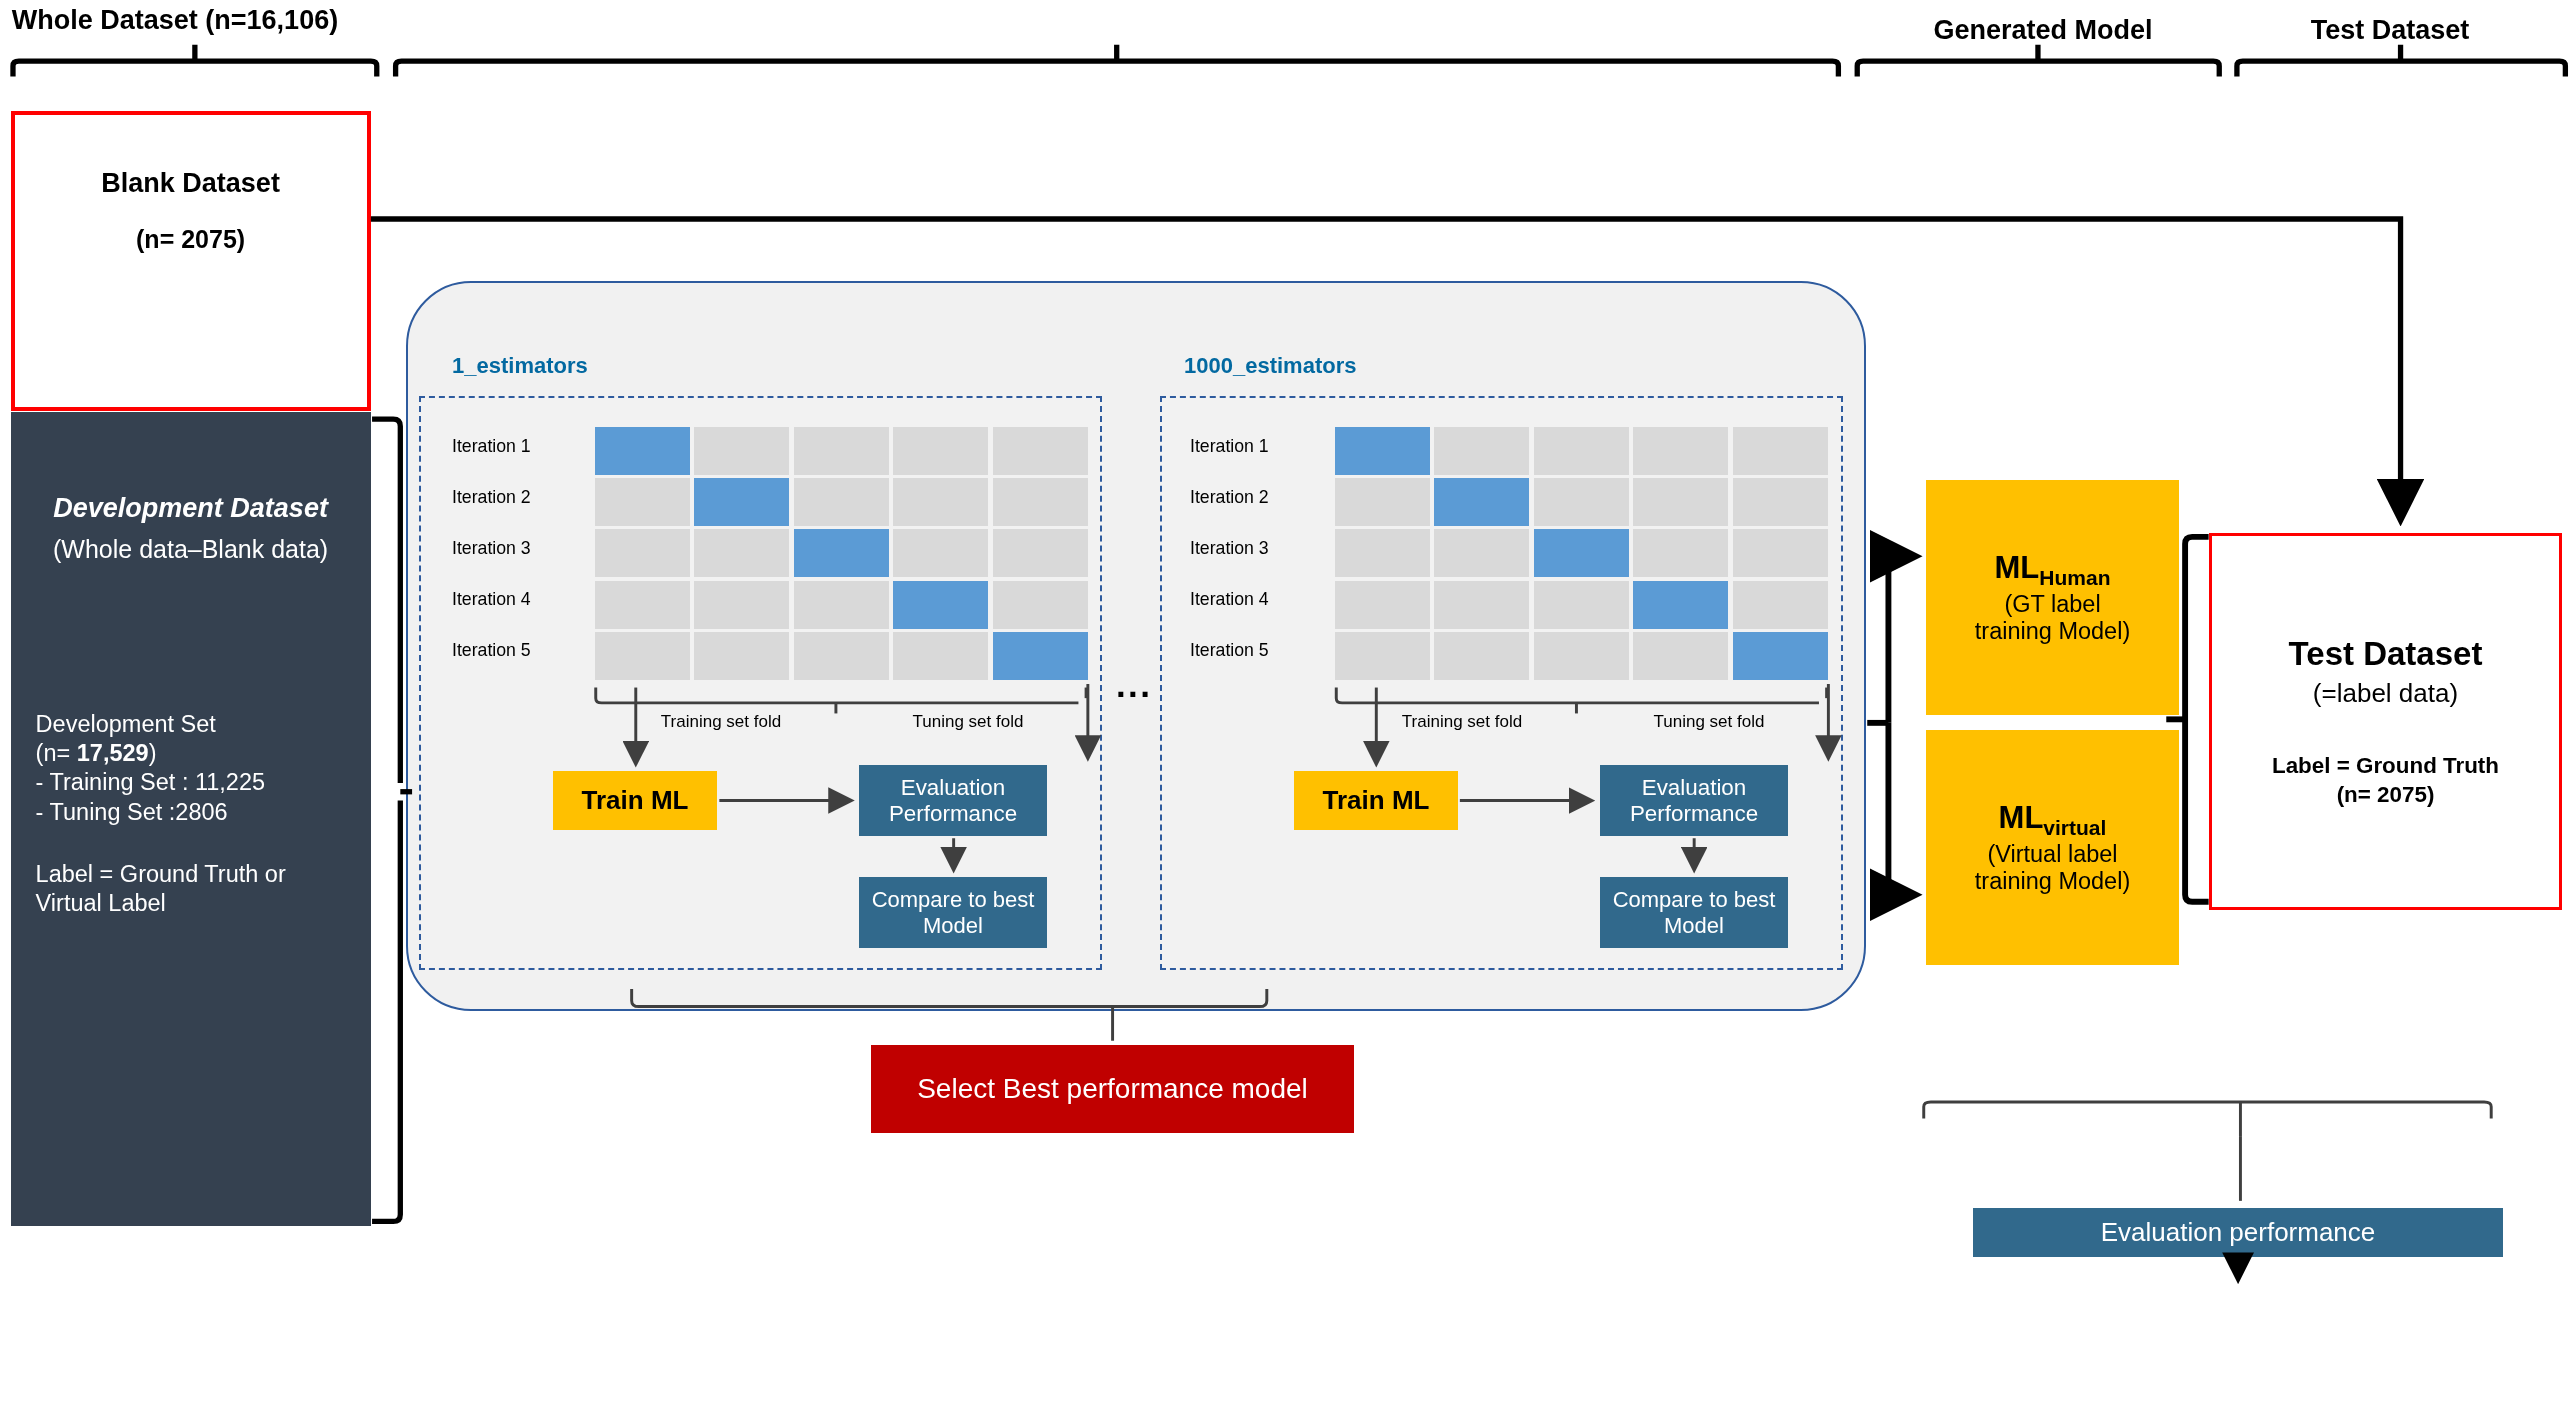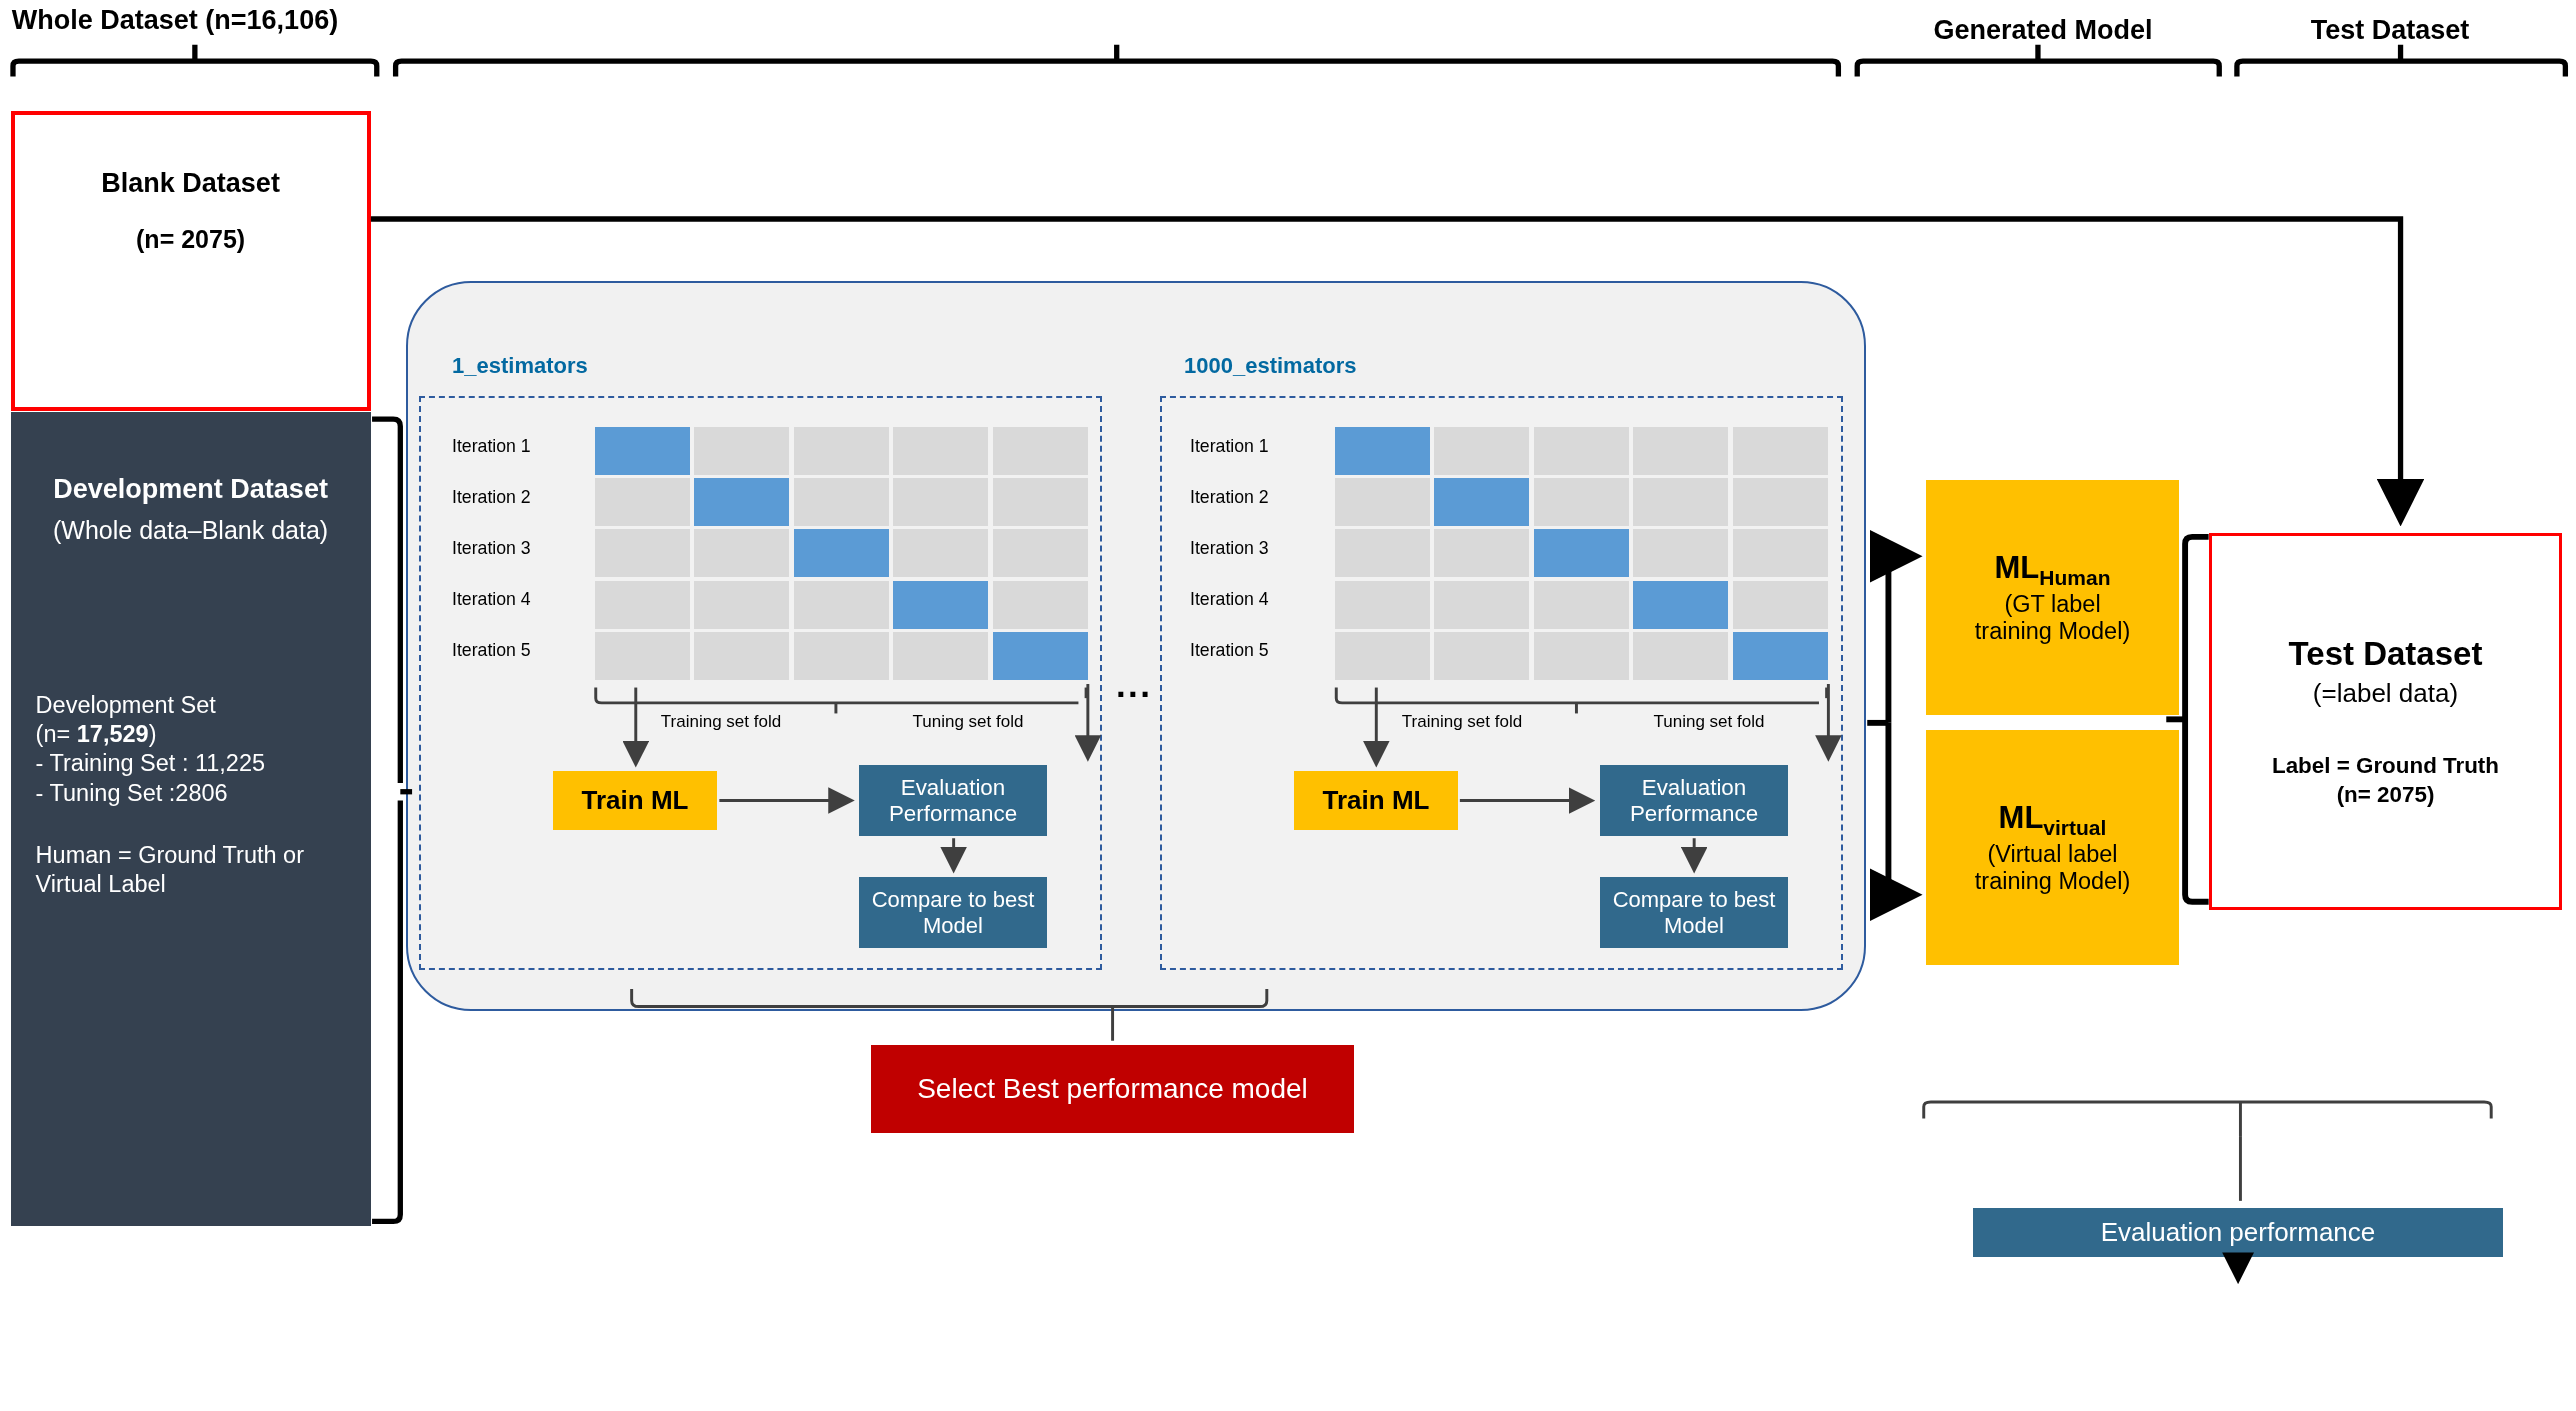--- a/index.html
+++ b/index.html
@@ -65,32 +65,32 @@
   <div class="abs sec-title" style="left:11.8px;top:4.7px;width:377px;text-align:left;">Whole Dataset (n=16,106)</div>
   <div class="abs sec-title" style="left:1843px;top:14.7px;width:400px;">Generated Model</div>
   <div class="abs sec-title" style="left:2225px;top:14.7px;width:330px;">Test Dataset</div>
 
   <div class="abs blank-box" style="left:10.6px;top:111px;width:360px;height:300px;">
     <div class="blank-title" style="margin-top:53px;">Blank Dataset</div>
     <div class="blank-sub" style="margin-top:26px;">(n= 2075)</div>
   </div>
 
   <div class="abs dev-panel" style="left:10.6px;top:412px;width:360px;height:814px;">
-    <div class="dev-h" style="margin-top:62px;">Development Dataset</div>
+    <div class="dev-h" style="margin-top:81px;font-style:italic;">Development Dataset</div>
     <div class="dev-sub" style="margin-top:10.6px;">(Whole data–Blank data)</div>
 
     <div class="dev-body" style="margin-top:146px;padding-left:25px;">
       <div>Development Set</div>
       <div>
         <span>(n= </span><b>17,529</b><span>)</span>
       </div>
       <div>- Training Set : 11,225</div>
       <div>- Tuning Set :2806</div>
       <div style="height:33px;"></div>
-      <div>Human = Ground Truth or</div>
+      <div>Label = Ground Truth or</div>
       <div>Virtual Label</div>
     </div>
   </div>
 
   <div class="abs rf-round" style="left:406px;top:281px;width:1460px;height:730px;"></div>
 
   <div class="abs est-title" style="left:452px;top:353px;">1_estimators</div>
   <div class="abs est-dashed" style="left:419px;top:396px;width:683px;height:574px;"></div>
 
   <div class="abs it-label" style="left:452px;top:436px;">Iteration 1</div>

